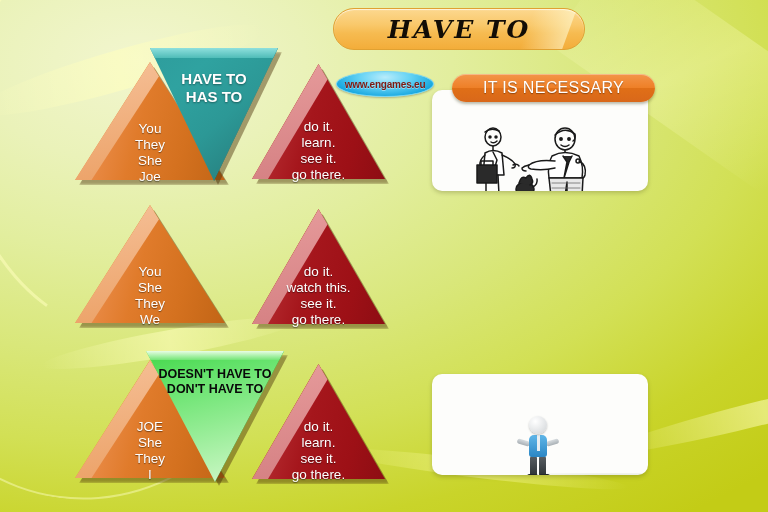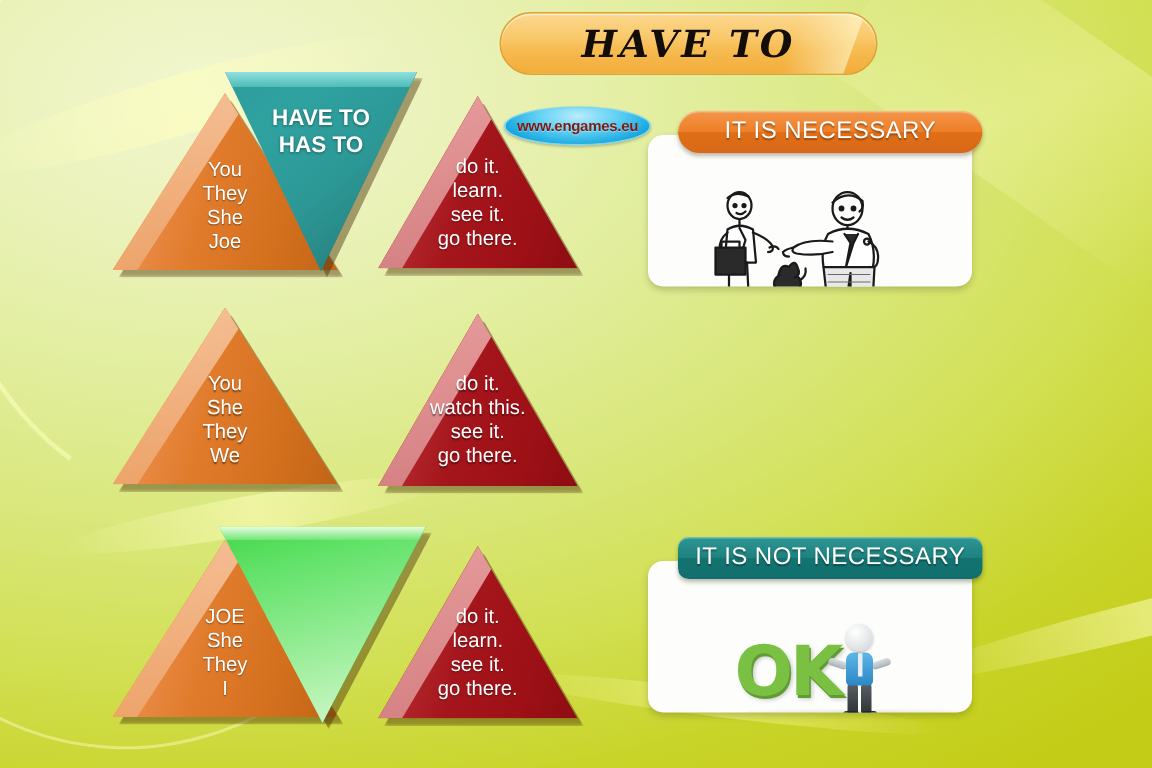--- a/index.html
+++ b/index.html
@@ -123,20 +123,21 @@
   .tri-label {
     position: absolute;
     width: 100%;
     text-align: center;
     line-height: 1.18;
     pointer-events: none;
   }
   .label-white {
     color: #ffffff; font-size: 13.5px; font-weight: normal;
     text-shadow: 0 1px 1px rgba(0,0,0,0.45);
+    margin-top: 16px;
   }
   .label-white-b {
     color: #ffffff; font-size: 15px; font-weight: bold;
     text-shadow: 0 1px 2px rgba(0,0,0,0.4);
   }
   .label-black-b {
     color: #090909; font-size: 12.5px; font-weight: bold;
   }
 
   
@@ -427,46 +428,43 @@
       <div class="edge-orange-left"></div>
     </div>
     <div class="tri-label label-white" style="top:43px;">JOE<br>She<br>They<br>I</div>
   </div>
   <div class="tri-group" style="left:146px; top:351px; width:138px; height:131px;">
     <div class="tri-shadow tri-down" style="left:4px; top:4px; width:138px; height:131px;"></div>
     <div class="tri tri-down fill-green">
       <div class="edge-green-top"></div>
       <div class="edge-green-right"></div>
     </div>
+    <div class="tri-label label-black-b" style="top:16px;">DOESN'T HAVE TO<br>DON'T HAVE TO</div>
   </div>
   <div class="tri-group" style="left:252px; top:364px; width:133px; height:115px;">
     <div class="tri-shadow tri-up" style="left:4px; top:5px; width:133px; height:115px;"></div>
     <div class="tri tri-up fill-red">
       <div class="edge-red-left"></div>
     </div>
     <div class="tri-label label-white" style="top:39px;">do it.<br>learn.<br>see it.<br>go there.</div>
   </div>
   <div class="panel" style="left:432px; top:358px; width:216px; height:117px;">
     <div class="panel-card">
       <div class="panel-body">
         <div class="ok-wrap">
           <div class="ok-shadow"></div>
-          <span class="ok-text">OK</span>
           <div class="figure">
             <div class="fig-arm-l"></div>
             <div class="fig-arm-r"></div>
             <div class="fig-leg-l"></div>
             <div class="fig-leg-r"></div>
             <div class="fig-foot-l"></div>
             <div class="fig-foot-r"></div>
             <div class="fig-body"></div>
             <div class="fig-tie"></div>
             <div class="fig-head"></div>
           </div>
         </div>
       </div>
     </div>
-    <div class="panel-header hdr-teal">
-      <span>IT IS NOT NECESSARY</span>
-    </div>
   </div>
 
 </div>
 
 </body></html>

